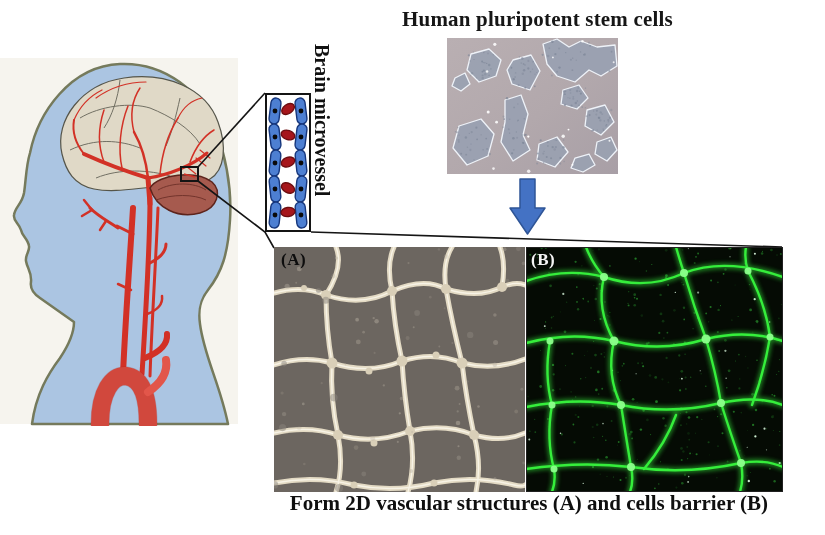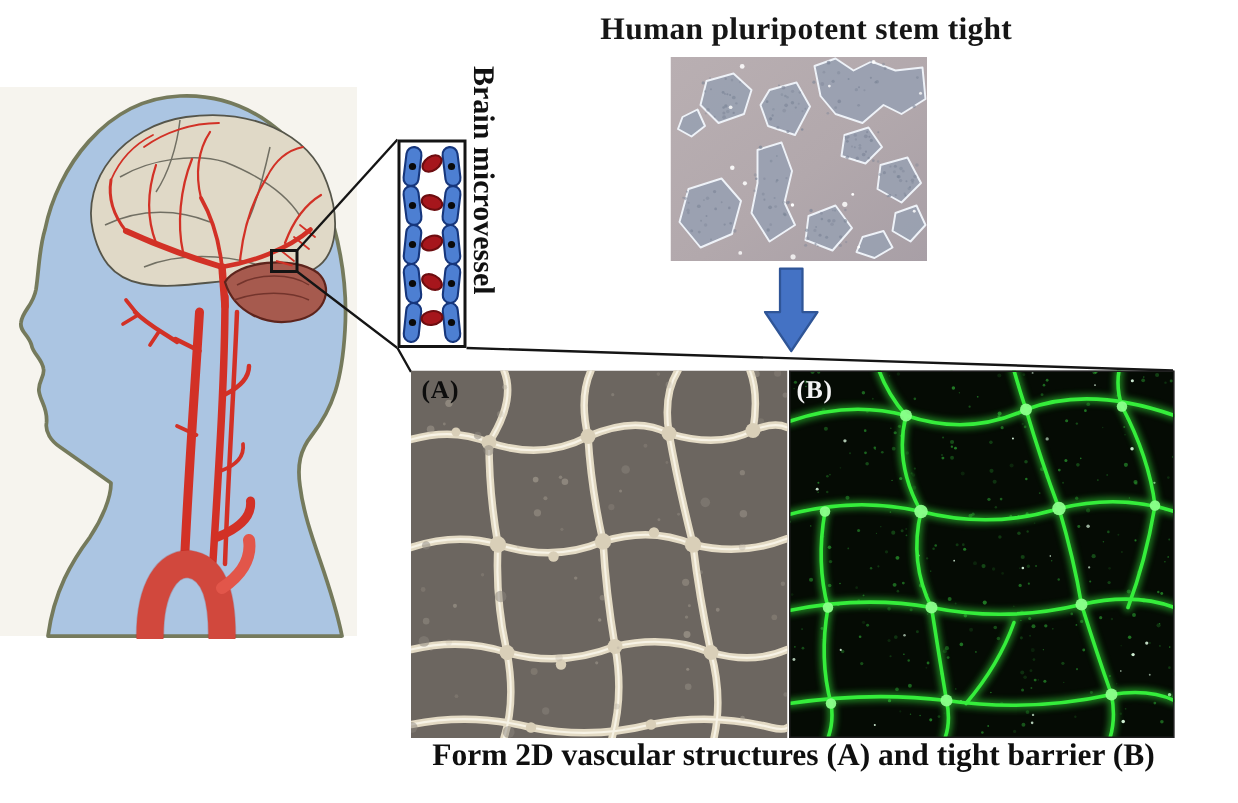--- a/index.html
+++ b/index.html
@@ -138,21 +138,21 @@
         <ellipse cx="21" cy="40" rx="7" ry="4.6" transform="rotate(18 21 40)"></ellipse>
         <ellipse cx="21" cy="67" rx="7" ry="4.6" transform="rotate(-20 21 67)"></ellipse>
         <ellipse cx="21" cy="93" rx="7" ry="4.6" transform="rotate(28 21 93)"></ellipse>
         <ellipse cx="21" cy="117" rx="7" ry="4.6" transform="rotate(-8 21 117)"></ellipse>
       </g>
     </svg>
   </div>
 
   <div class="abs inset-label">Brain microvessel</div>
 
-  <div class="abs title">Human pluripotent stem tight</div>
+  <div class="abs title">Human pluripotent stem cells</div>
 
   <svg class="abs" style="left:447px;top:38px" width="171" height="136" viewBox="0 0 171 136">
     <defs>
       <linearGradient id="stembg" x1="0" y1="0" x2="1" y2="1">
         <stop offset="0" stop-color="#b9afb2"></stop>
         <stop offset=".55" stop-color="#b2a8ac"></stop>
         <stop offset="1" stop-color="#a89fa6"></stop>
       </linearGradient>
     </defs>
     <rect width="171" height="136" fill="url(#stembg)"></rect>
@@ -865,15 +865,15 @@
       <circle cx="24" cy="94" r="3.5"></circle>
         <circle cx="26" cy="158" r="3.5"></circle>
       <circle cx="28" cy="222" r="3.5"></circle>
         <circle cx="222" cy="24" r="3.5"></circle>
       <circle cx="244" cy="90" r="3.5"></circle>
     </g>
     <rect width="257" height="245" fill="none" stroke="#202020" stroke-width="2"></rect>
   </svg>
   <span class="abs panel-label label-b">(B)</span>
 
-  <div class="abs caption">Form 2D vascular structures (A) and tight barrier (B)</div>
+  <div class="abs caption">Form 2D vascular structures (A) and cells barrier (B)</div>
 
 </div>
 
 </body></html>

